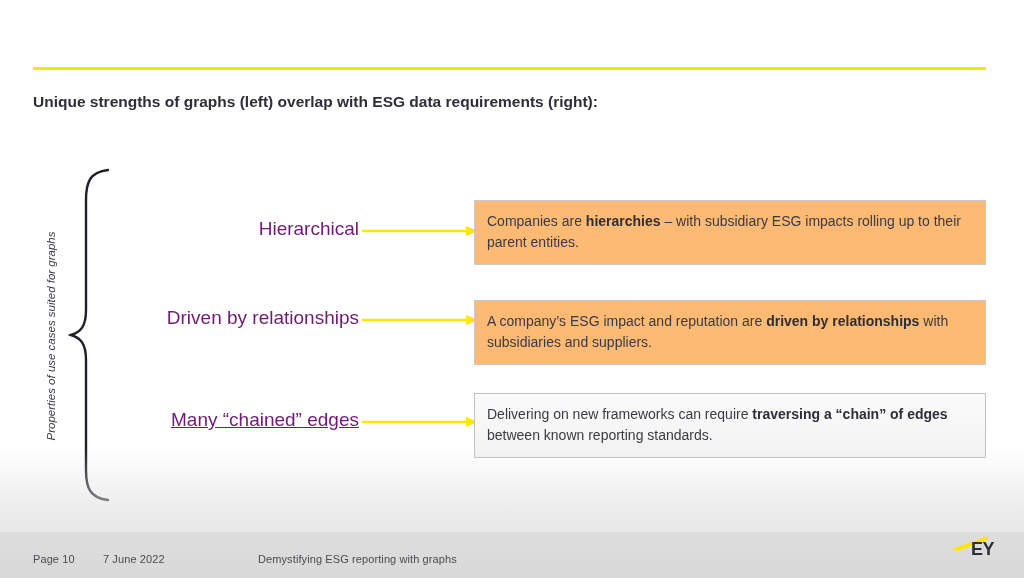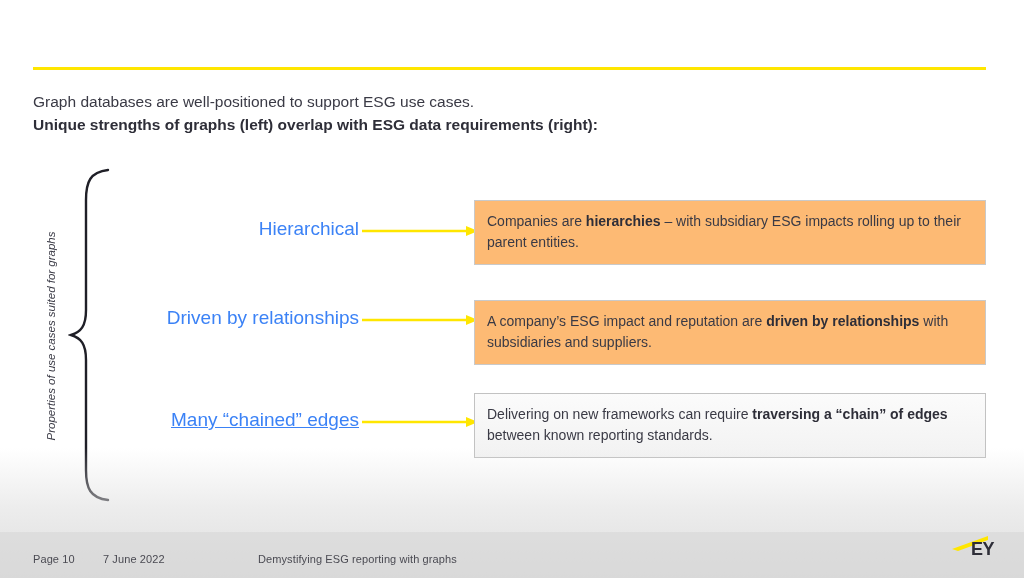--- a/index.html
+++ b/index.html
@@ -92,21 +92,21 @@
     left: 68px;
     top: 168px;
     width: 46px;
     height: 334px;
   }
 
   
   .prop-label {
     position: absolute;
     font-size: 19px;
-    color: #3b82f6;
+    color: #701a75;
     text-align: right;
     white-space: nowrap;
   }
   .prop-label.p0 { right: 665px; top: 218px; }
   .prop-label.p1 { right: 665px; top: 307px; }
   .prop-label.p2 { right: 665px; top: 409px; text-decoration: underline; }
 
   
   .arrow {
     position: absolute;
@@ -172,21 +172,20 @@
 </style>
 </head>
 <body>
 
 <div id="slide">
 
 
   <div class="rule"></div>
 
   <div class="subtitle">
-    <div class="line1">Graph databases are well-positioned to support ESG use cases.</div>
     <div class="line2">Unique strengths of graphs (left) overlap with ESG data requirements (right):</div>
   </div>
 
   <div class="axis-label">Properties of use cases suited for graphs</div>
 
   <svg class="brace" viewBox="0 0 46 334" preserveAspectRatio="none" aria-hidden="true">
     <path d="M 40 2 C 22 4 18 14 18 32 L 18 142 C 18 158 13 164 3 167 C 13 170 18 176 18 192 L 18 302 C 18 320 22 330 40 332" fill="none" stroke="#1f1f27" stroke-width="2.4" stroke-linecap="round"></path>
   </svg>
 
   <div class="prop-label p0">Hierarchical</div>

